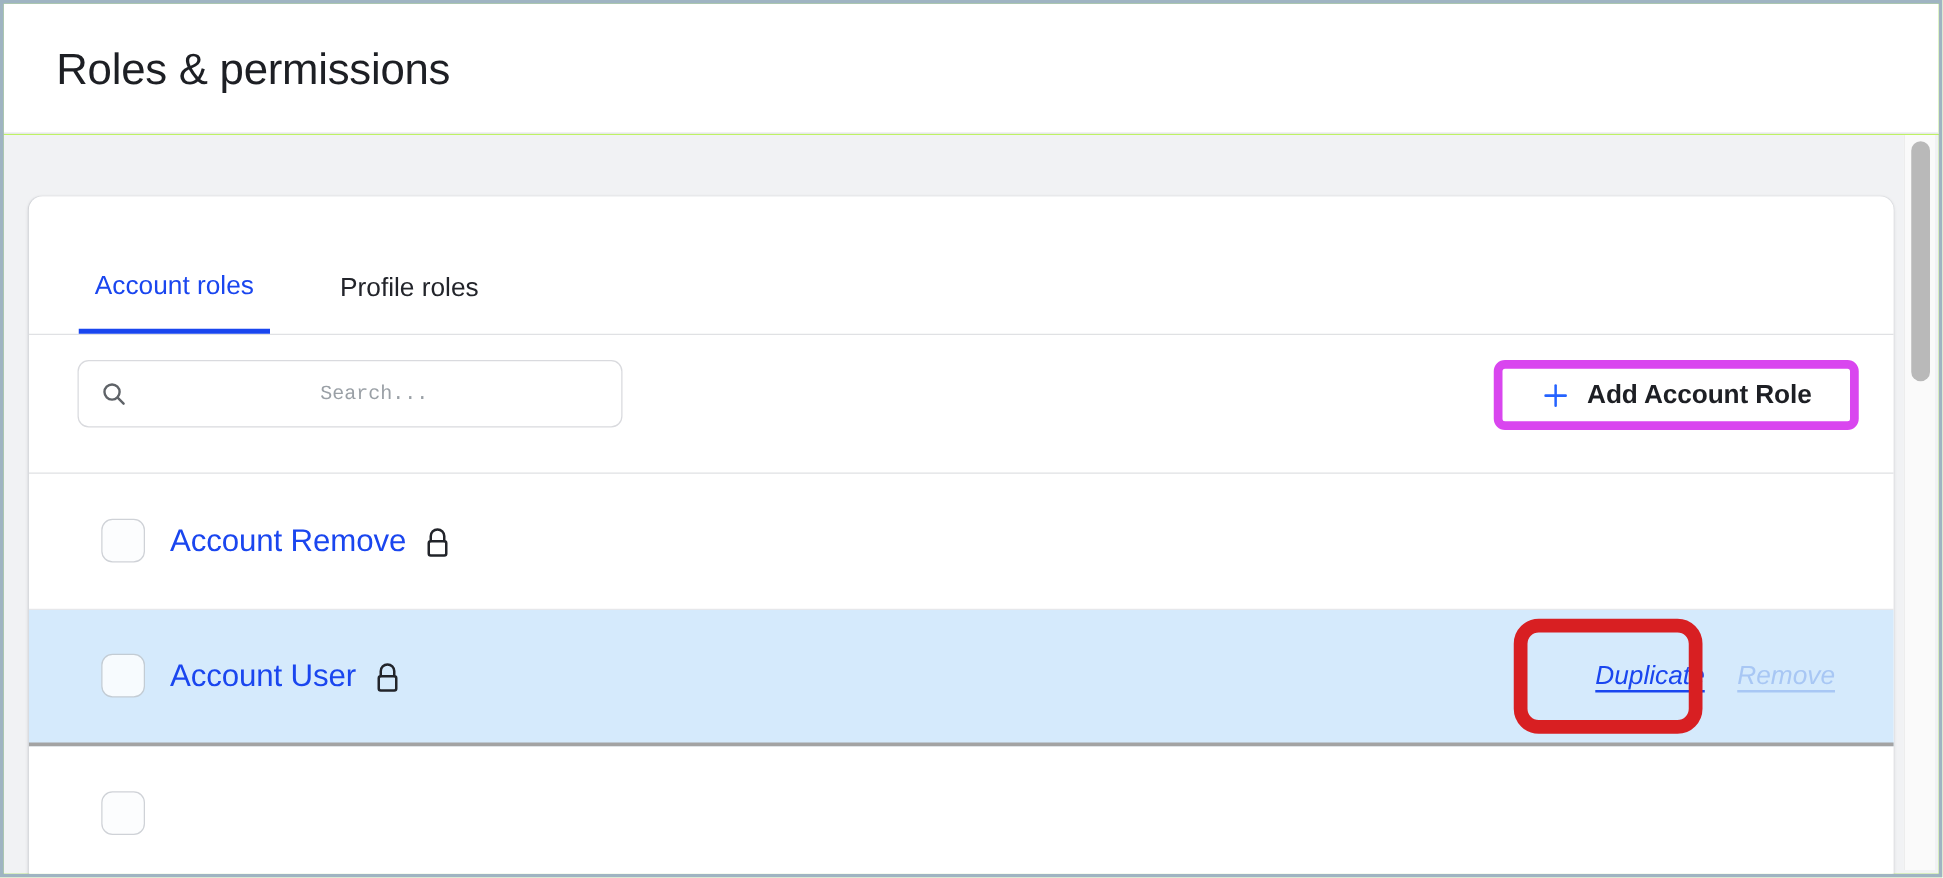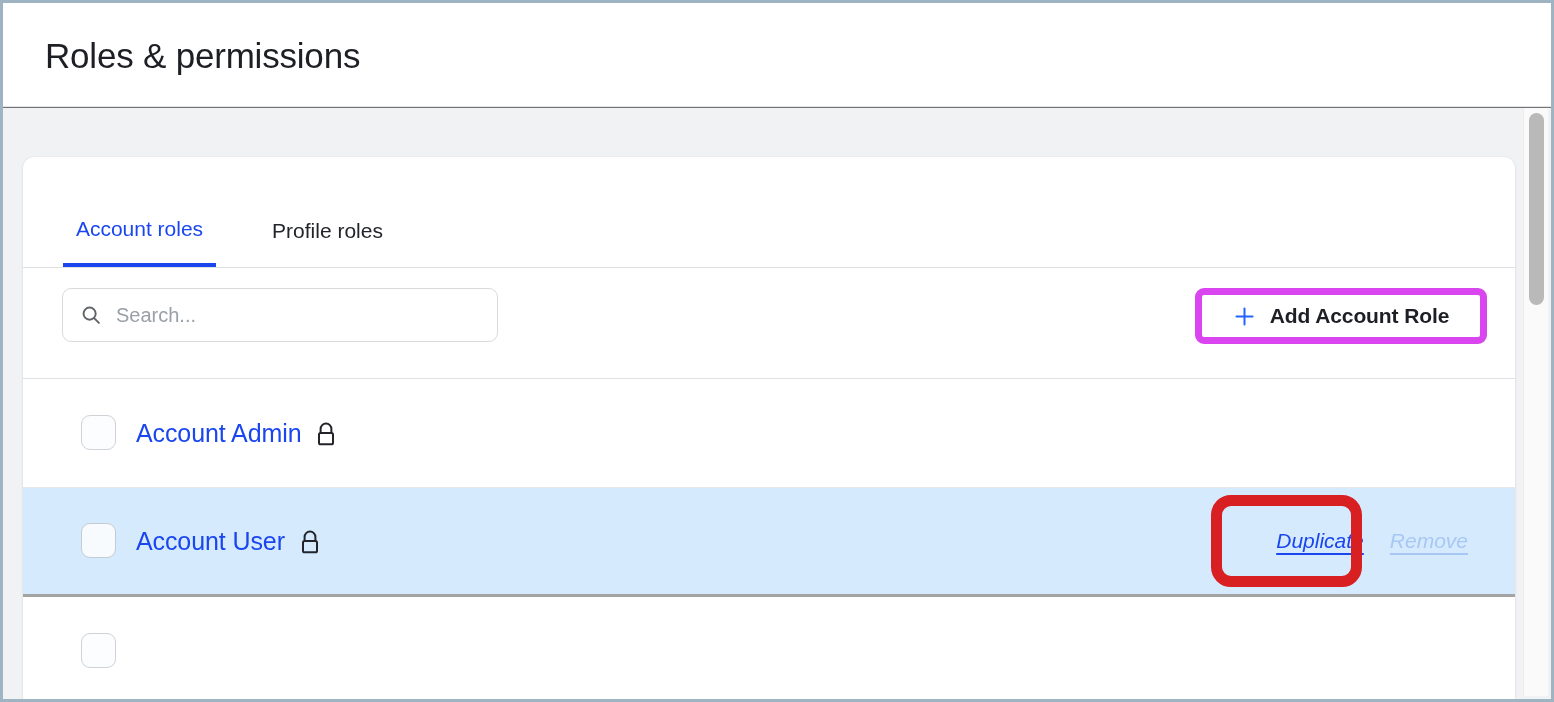--- a/index.html
+++ b/index.html
@@ -17,21 +17,21 @@
 
   #app {
     position: relative;
     width: 1554px;
     height: 702px;
     box-sizing: border-box;
     border-left: 3px solid #9fb4c2;
     border-top: 3px solid #9fb4c2;
     border-right: 3px solid #9fb4c2;
     border-bottom: 3px solid #9fb4c2;
-    background: #737373;
+    background: #bef264;
     overflow: hidden;
   }
 
   
   .page-header {
     position: absolute;
     left: 0;
     top: 0;
     right: 0;
     height: 104px;
@@ -124,25 +124,26 @@
     width: 22px;
     height: 22px;
     flex: 0 0 22px;
     color: #5f6368;
   }
   .search-input {
     border: 0;
     outline: 0;
     flex: 1 1 auto;
     margin-left: 14px;
-    font-family: Liberation Sans, sans-serif;
-    font-size: 20px;
+    font-family: Liberation Mono, monospace;
+    font-size: 16px;
     color: #202124;
     background: transparent;
     padding: 0;
+    text-align: center;
   }
   .search-input::placeholder { color: #9aa0a6; opacity: 1; }
 
   .add-btn {
     position: absolute;
     right: 28px;
     top: 20px;
     height: 56px;
     min-width: 292px;
     border: 7px solid #d946ef;
@@ -324,21 +325,21 @@
               <line x1="3.6" y1="12" x2="20.4" y2="12"></line>
             </svg>
           </span>
           <span class="add-btn-label">Add Account Role</span>
         </div>
       </div>
 
       <div class="role-row">
         <div class="row-checkbox"></div>
         <div class="role-name-wrap">
-          <span class="role-name">Account Admin</span>
+          <span class="role-name">Account Remove</span>
           <span class="lock-icon">
             <svg viewBox="0 0 24 26" width="24" height="27" fill="none" stroke="currentColor" stroke-width="2" stroke-linecap="round" stroke-linejoin="round">
               <path d="M6.6 11.2V7.4a5.4 5.4 0 0 1 10.8 0v3.8"></path>
               <rect x="5" y="11.4" width="14" height="11.4" rx="1.6"></rect>
             </svg>
           </span>
         </div>
       </div>
 
       <div class="role-row selected">

